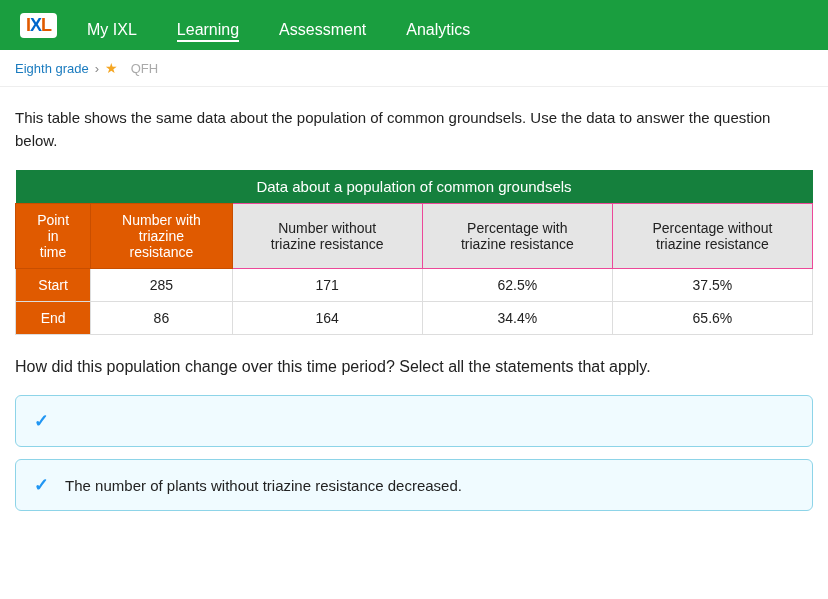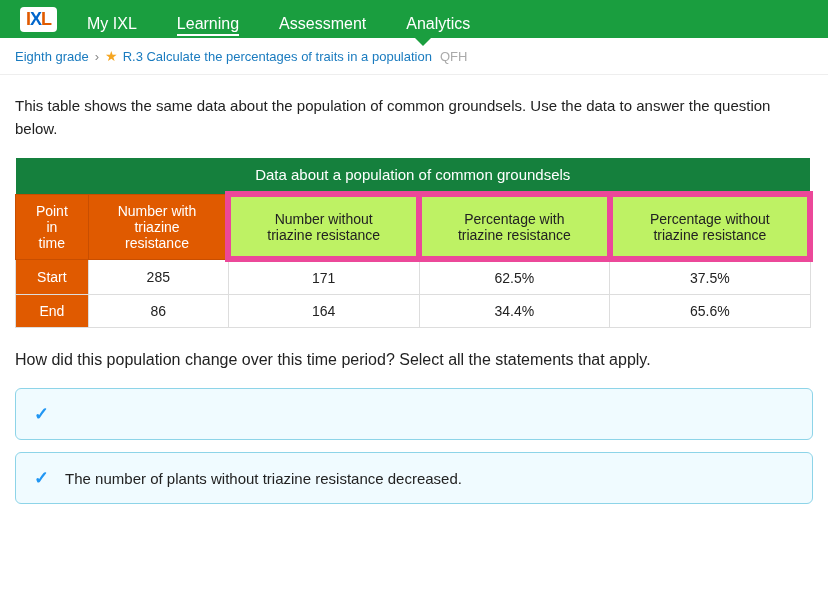--- a/index.html
+++ b/index.html
@@ -11,21 +11,21 @@
       min-height: 599px;
       overflow: hidden;
     }
 
     
     .top-nav {
       background: #1a9e3f;
       display: flex;
       align-items: center;
       padding: 16px 20px;
-      height: 38px;
+      height: 50px;
     }
     .logo-box {
       background: #fff;
       border-radius: 4px;
       padding: 2px 6px;
       margin-right: 30px;
       display: flex;
       align-items: center;
     }
     .logo-text {
@@ -128,23 +128,23 @@
       vertical-align: middle;
       padding: 8px 10px;
       font-size: 14px;
       font-weight: normal;
       border: 1px solid #c84e00;
     }
     .col-header-orange {
       background: #e05a00;
     }
     .col-header-white {
-      background: #bef264;
-      color: #222;
-      border: 6px solid #ec4899;
+      background: #e5e5e5;
+      color: #222;
+      border: 1px solid #ec4899;
     }
     .data-row td {
       background: #fff;
       color: #222;
       text-align: center;
       padding: 8px 10px;
       border: 1px solid #ddd;
       font-size: 14px;
     }
     .data-row .col-point {
@@ -196,21 +196,20 @@
     <li><a>Assessment</a></li>
     <li><a>Analytics</a></li>
   </ul>
 </nav>
 <div class="nav-indicator"></div>
 
 <div class="breadcrumb">
   <span class="grade">Eighth grade</span>
   <span class="chevron">›</span>
   <span class="star-icon">★</span>
-  <span class="lesson">R.3 Calculate the percentages of traits in a population</span>
   <span class="code">QFH</span>
 </div>
 
 <div class="main-content">
   <p class="intro-text">This table shows the same data about the population of common groundsels. Use the data to answer the question below.</p>
 
   <table class="data-table">
     <thead>
       <tr class="table-header-row">
         <td colspan="5">Data about a population of common groundsels</td>

